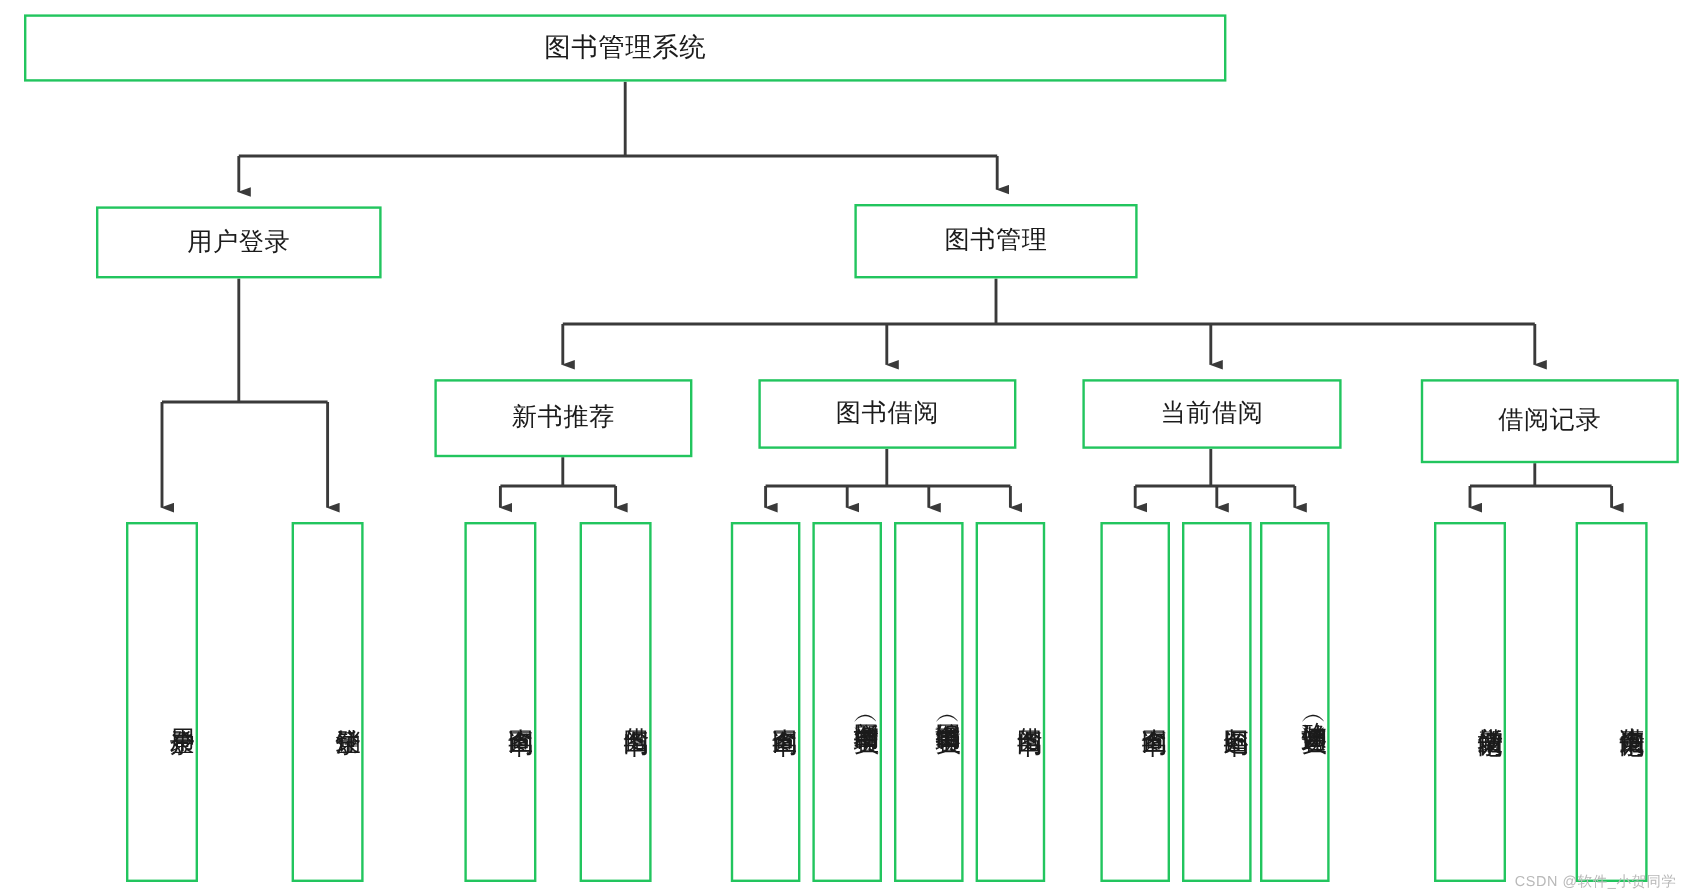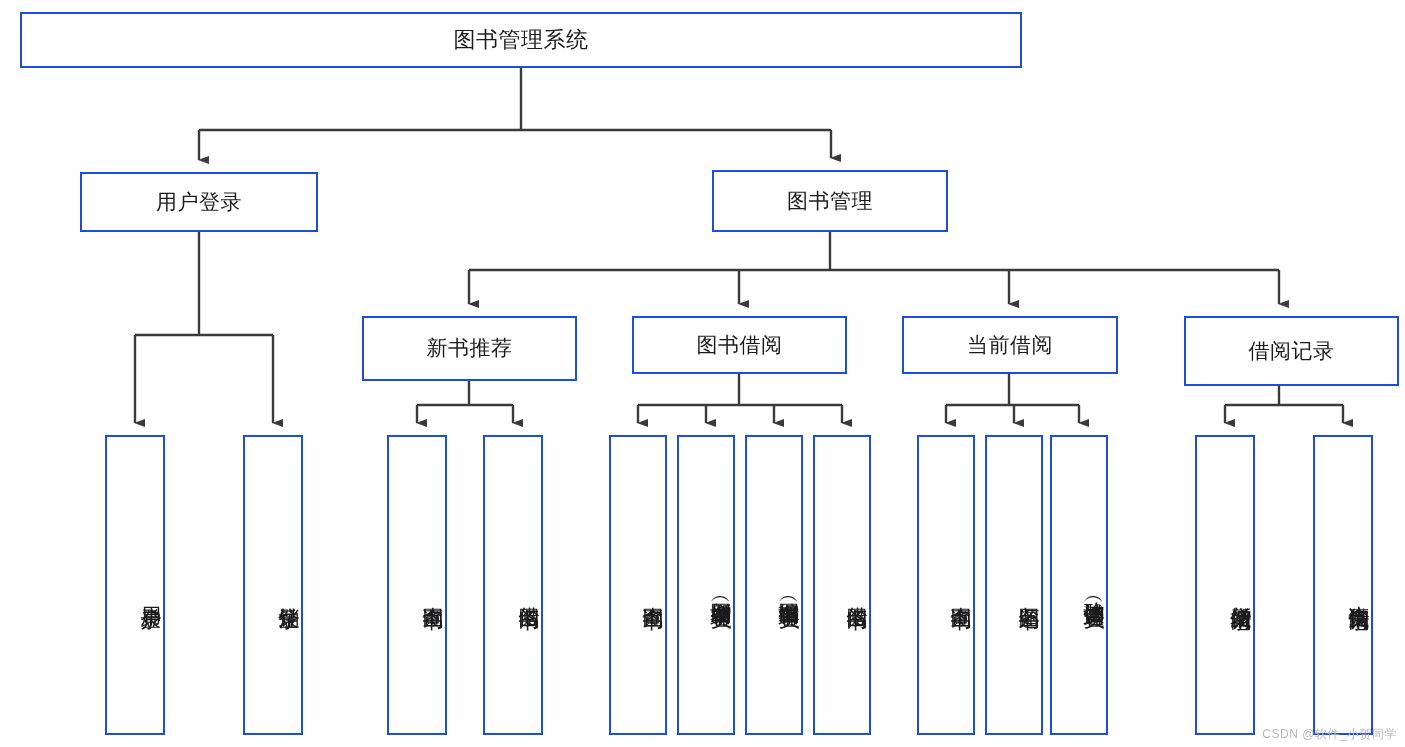--- a/index.html
+++ b/index.html
@@ -22,21 +22,21 @@
     position: absolute;
     left: 0;
     top: 0;
     width: 1405px;
     height: 747px;
     pointer-events: none;
   }
   .node {
     position: absolute;
     box-sizing: border-box;
-    border: 2px solid #1d4ed8;
+    border: 2px solid #22c55e;
     background: #ffffff;
     display: flex;
     align-items: center;
     justify-content: center;
     color: #1b1b1b;
     line-height: 1.18;
   }
   .node.horiz {
     font-size: 21px;
     letter-spacing: 0.5px;

